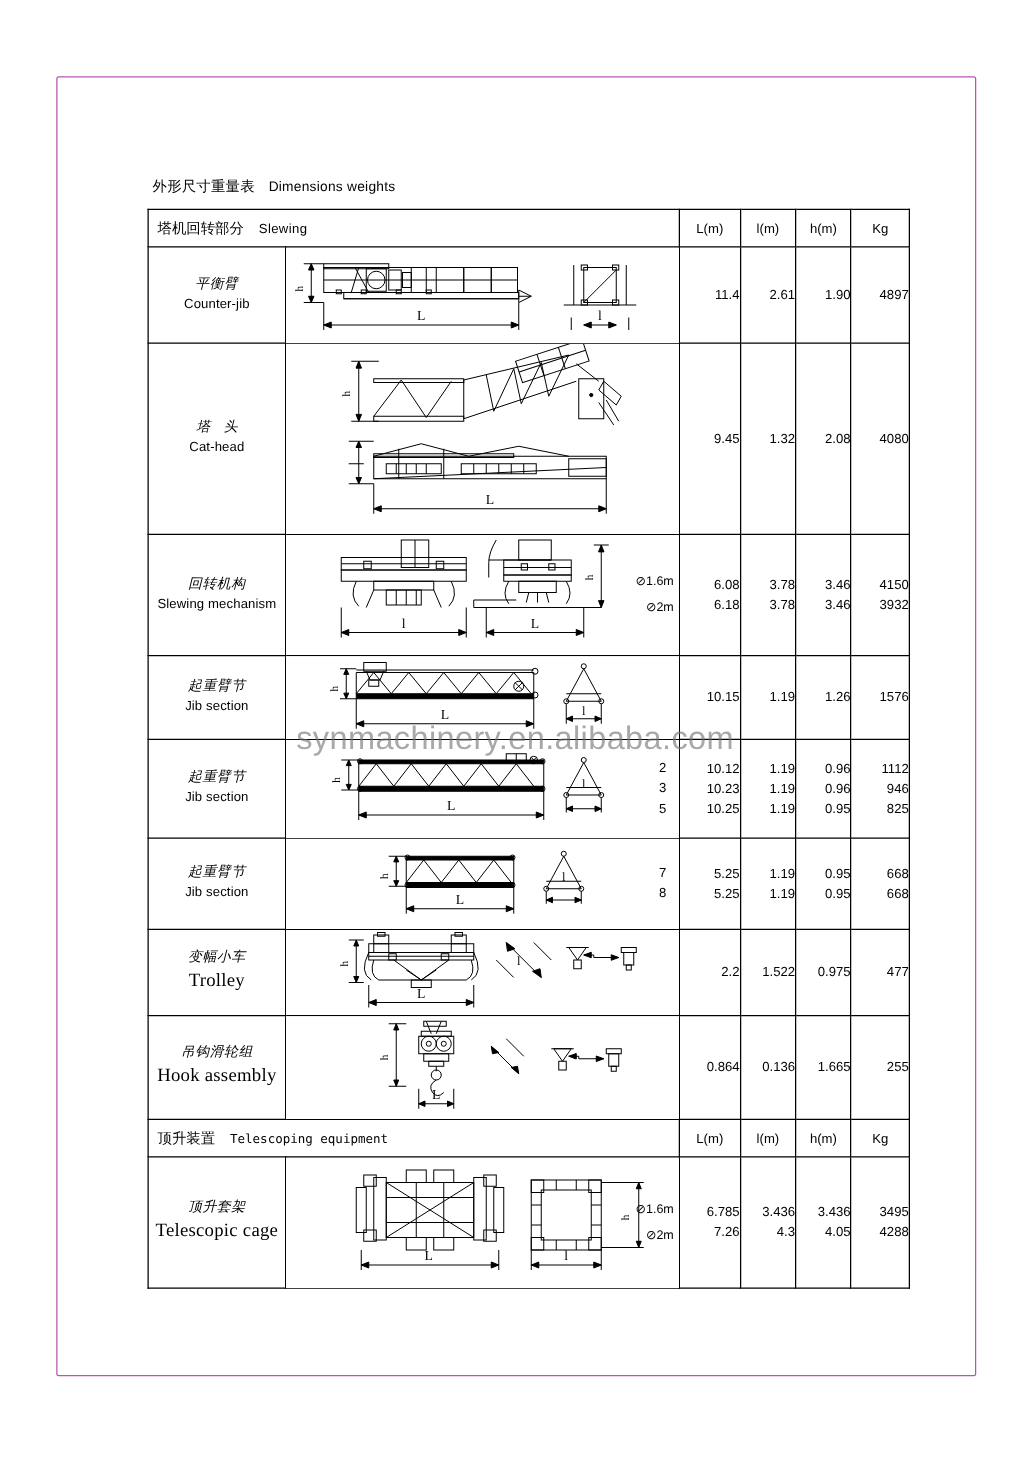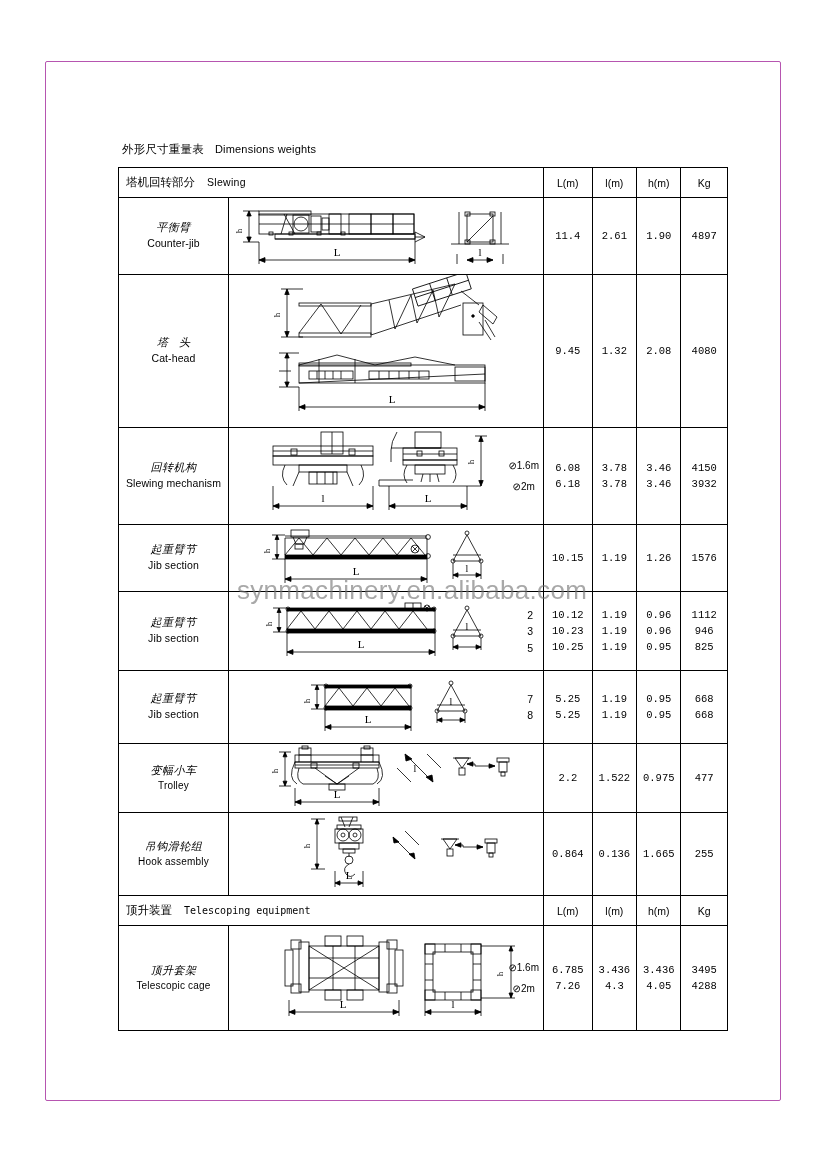--- a/index.html
+++ b/index.html
@@ -99,49 +99,48 @@
     letter-spacing: 0.5px;
     font-style: italic;
   }
   .part-name .cn.spaced { letter-spacing: 4px; padding-left: 4px; }
   .part-name .en {
     display: block;
     font-size: 10.5px;
     letter-spacing: 0.1px;
   }
   .part-name .en.mono {
-    font-family: Liberation Sans, sans-serif;
-    font-size: 10px;
+    font-family: Liberation Serif, serif;
+    font-size: 15px;
     letter-spacing: 0.2px;
   }
 
   
   .num {
-    text-align: center;
+    text-align: right;
     font-size: 10.5px;
     line-height: 1.55;
     white-space: pre-line;
-    font-family: Liberation Mono, monospace;
   }
 
   
   .draw-cell {
     position: relative;
     padding: 0 !important;
     overflow: hidden;
   }
   .draw-cell svg { display: block; }
 
   
   .variants {
     position: absolute;
     right: 4px;
     top: 50%;
     transform: translateY(-50%);
-    text-align: center;
+    text-align: right;
     font-size: 10px;
     line-height: 2.1;
     white-space: nowrap;
   }
   .variants div { }
   .idx-list {
     position: absolute;
     right: 10px;
     top: 50%;
     transform: translateY(-50%);

